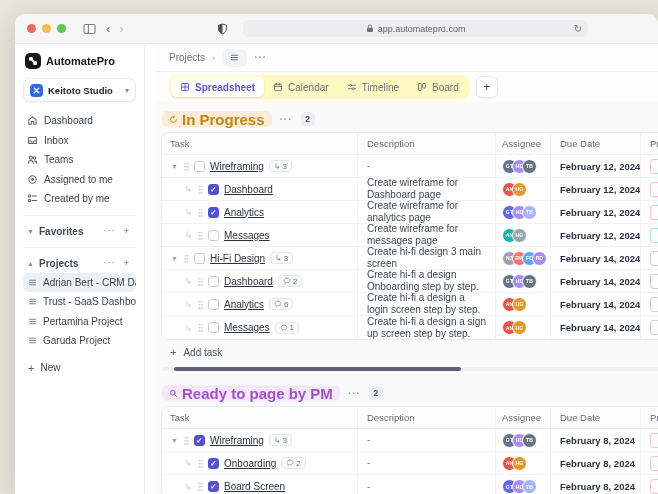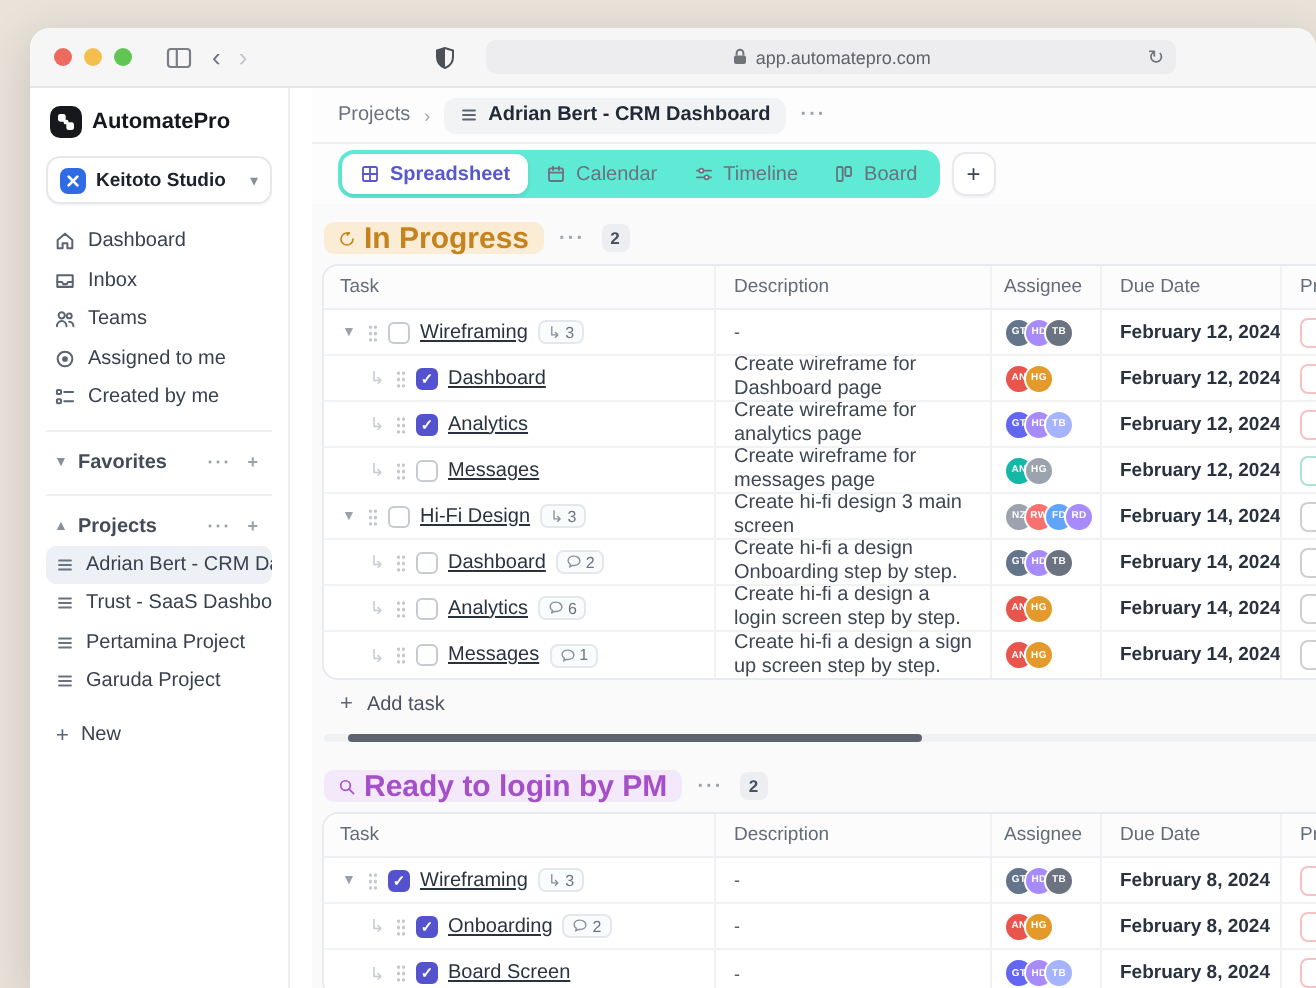--- a/index.html
+++ b/index.html
@@ -56,21 +56,21 @@
   .crumb-row { height:28px; flex:0 0 28px; background:#FDFDFE; border-bottom:1px solid #EFF0F2;
     display:flex; align-items:center; padding:0 13px; gap:7px; font-size:10px; }
   .crumb-root { color:#6A7280; }
   .crumb-sep { color:#9CA3AD; font-size:9px; }
   .crumb-chip { background:#F2F3F5; border-radius:6px; height:18px; display:flex; align-items:center; gap:5px; padding:0 8px; }
   .crumb-chip .ic { color:#5B6472; }
   .crumb-title { color:#232A37; font-weight:600; font-size:10px; white-space:nowrap; }
   .dots-btn { color:#9CA3AD; font-size:10px; letter-spacing:1px; font-weight:700; }
 
   .tabs-row { height:30px; flex:0 0 30px; background:#FDFDFE; display:flex; align-items:center; padding:0 13px; gap:6px; }
-  .tab-group { background:#5eead4; border-radius:8px; padding:2px; display:flex; align-items:center; }
+  .tab-group { background:#fef9c3; border-radius:8px; padding:2px; display:flex; align-items:center; }
   .tab { height:20px; display:flex; align-items:center; gap:5px; padding:0 9px; font-size:10px; color:#6A7280; border-radius:6px; white-space:nowrap; }
   .tab.active { background:#fff; color:#5857CE; font-weight:700; box-shadow:0 1px 2px rgba(25,30,50,.12); }
   .tab .ic { color:inherit; }
   .tab-plus { width:22px; height:22px; border:1px solid #E7E9EC; background:#fff; border-radius:7px;
     display:flex; align-items:center; justify-content:center; color:#3A4352; font-size:12px; box-shadow:0 1px 1px rgba(20,20,40,.05); }
 
   .content { flex:1; background:#FAFAFB; overflow:hidden; padding:9px 0 0 5px; }
 
   .badge-row { display:flex; align-items:center; gap:8px; margin:0 0 5px 1px; }
   .status-badge { height:16px; border-radius:5px; display:flex; align-items:center; gap:4px; padding:0 7px; font-size:15px; font-weight:700; }
@@ -290,21 +290,20 @@
     <div class="main">
       <div class="crumb-row">
         <span class="crumb-root">Projects</span>
         <span class="crumb-sep">›</span>
         <span class="crumb-chip">
           <span class="ic">
             <svg width="9" height="9" viewBox="0 0 12 12">
                 <path d="M2 3h8M2 6h8M2 9h8" stroke="currentColor" stroke-width="1.2" stroke-linecap="round"></path>
               </svg>
           </span>
-          <span class="crumb-title">Adrian Bert - CRM Dashboard</span>
         </span>
         <span class="dots-btn">···</span>
       </div>
 
       <div class="tabs-row">
         <div class="tab-group" id="tab-group">
             <div class="tab active">
               <span class="ic">
                 <svg width="10" height="10" viewBox="0 0 12 12" fill="none" stroke="currentColor" stroke-width="1.1" stroke-linecap="round" stroke-linejoin="round">
                   <rect x="1.8" y="1.8" width="8.4" height="8.4" rx="1"></rect>
@@ -654,21 +653,21 @@
           </div>
           <div class="group2">
     <div class="badge-row">
       <span class="status-badge" style="background:#F4E8FB;color:#A54FC9">
                 <span class="ic">
                   <svg width="9" height="9" viewBox="0 0 12 12" fill="none" stroke="currentColor" stroke-width="1.1" stroke-linecap="round" stroke-linejoin="round">
                     <circle cx="5" cy="5" r="3.2"></circle>
                     <path d="M7.4 7.4L10.4 10.4"></path>
                   </svg>
                 </span>
-                <span>Ready to login by PM</span>
+                <span>Ready to page by PM</span>
               </span>
       <span class="dots-btn">···</span>
       <span class="count-pill">2</span>
     </div>
     <div class="table">
       <div class="t-head">
                 <div class="cell c-task">Task</div>
                 <div class="cell c-desc">Description</div>
                 <div class="cell c-asg">Assignee</div>
                 <div class="cell c-due">Due Date</div>

